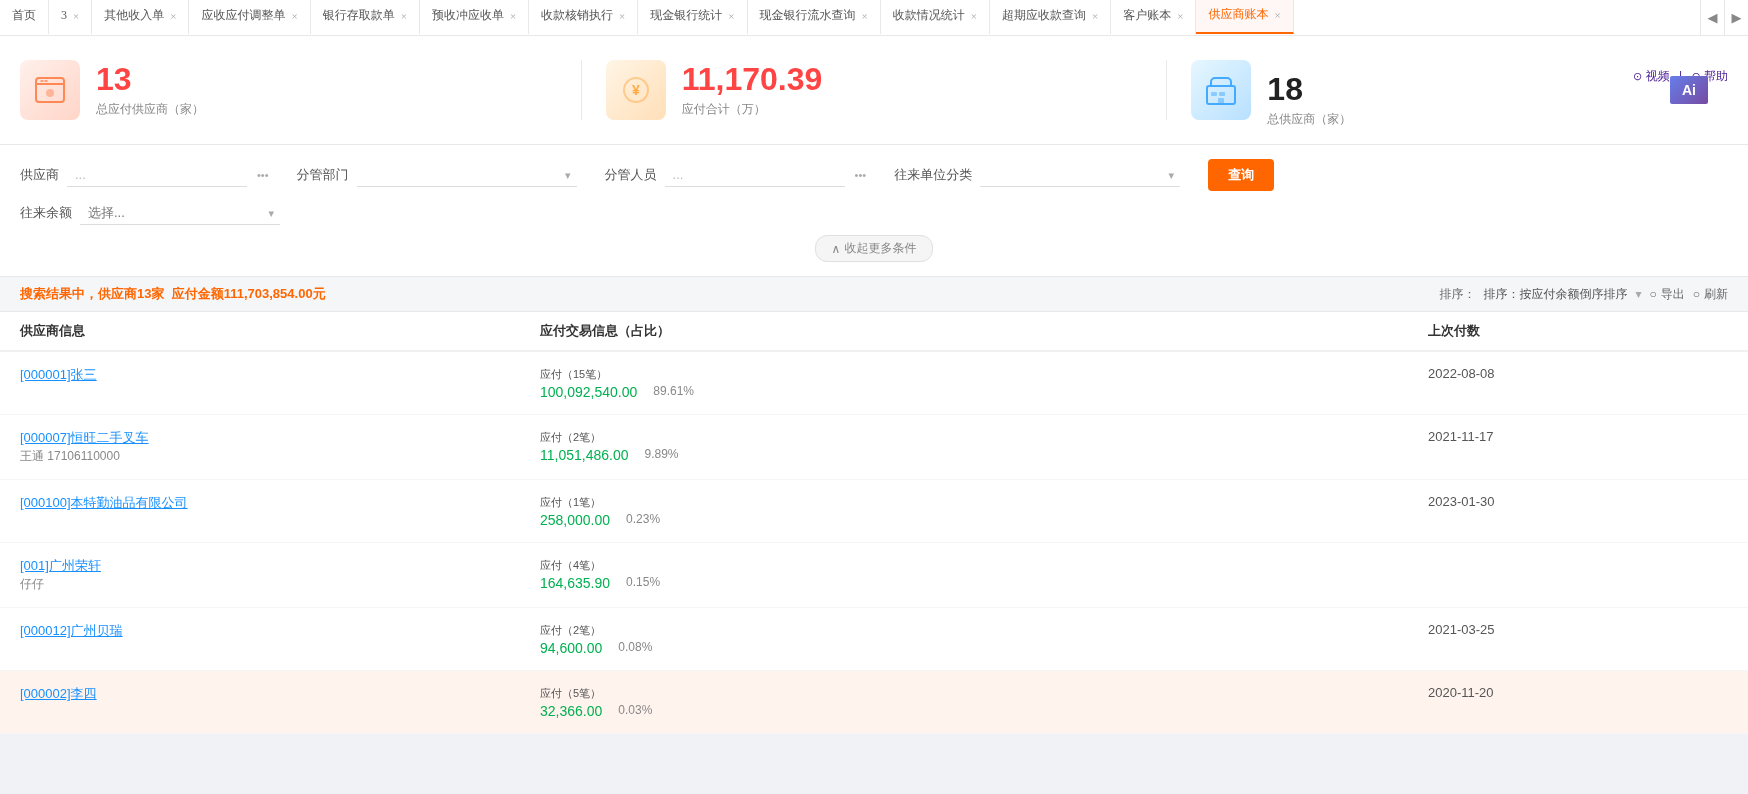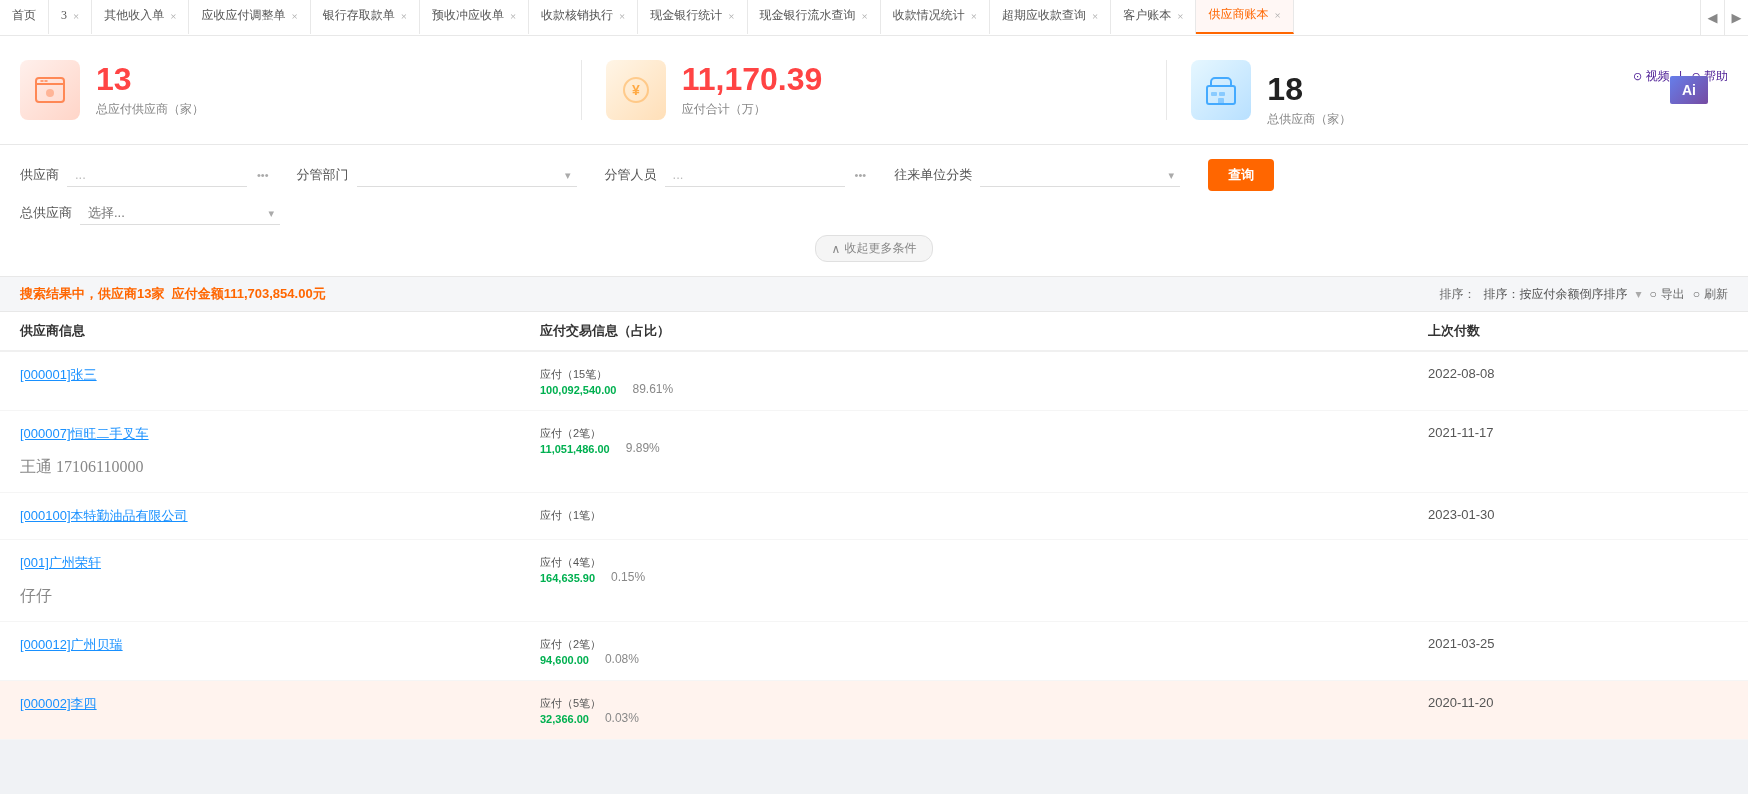--- a/index.html
+++ b/index.html
@@ -89,23 +89,23 @@
       padding: 10px 20px; border-bottom: 2px solid #f0f0f0;
       font-size: 13px; font-weight: bold; color: #333;
     }
     .table-row {
       display: grid; grid-template-columns: 520px 1fr 300px;
       padding: 14px 20px; border-bottom: 1px solid #f5f5f5;
       align-items: start;
     }
     .table-row.highlighted { background: #fff3ee; }
     .supplier-name { color: #1890ff; text-decoration: underline; cursor: pointer; font-size: 13px; }
-    .supplier-sub { font-size: 16px; color: #888; margin-top: 14px; font-family: Liberation Serif, serif; }
+    .supplier-sub { font-size: 12px; color: #888; margin-top: 1px; }
     .tx-info .tx-label { font-size: 11px; color: #555; }
-    .tx-amount { font-size: 11px; color: #00b050; font-weight: bold; margin-top: 2px; }
+    .tx-amount { font-size: 14px; color: #00b050; font-weight: normal; margin-top: 2px; }
     .tx-percent { font-size: 12px; color: #888; margin-left: 16px; }
     .tx-row { display: flex; align-items: center; }
     .last-pay { font-size: 13px; color: #555; }
   </style>
 </head>
 <body>
 
 <div class="top-nav">
 
   <div id="nav-tabs-container" style="display:flex; align-items:flex-start; height:40px; overflow:hidden; flex:1;font-family:Liberation Serif, serif;">
@@ -224,21 +224,21 @@
         <span class="filter-chevron">▾</span>
       </div>
     </div>
 
     <button class="search-btn">查询</button>
   </div>
 
   <div class="filter-row">
 
     <div class="filter-item">
-      <span class="filter-label">总供应商</span>
+      <span class="filter-label">往来余额</span>
       <div class="filter-select-container">
         <input class="filter-select-input" type="text" style="width: 160px;" placeholder="选择...">
         <span class="filter-chevron">▾</span>
       </div>
     </div>
   </div>
 
   <div class="collapse-bar">
     <div class="collapse-btn">
       <span>∧</span>
@@ -299,20 +299,24 @@
           </div>
         </div>
         <div class="last-pay">2021-11-17</div>
       </div>
       <div class="table-row">
         <div>
           <div class="supplier-name">[000100]本特勤油品有限公司</div>
         </div>
         <div>
           <div class="tx-info"><span class="tx-label">应付（1笔）</span></div>
+          <div class="tx-row">
+            <span class="tx-amount">258,000.00</span>
+            <span class="tx-percent">0.23%</span>
+          </div>
         </div>
         <div class="last-pay">2023-01-30</div>
       </div>
       <div class="table-row">
         <div>
           <div class="supplier-name">[001]广州荣轩</div>
           <div class="supplier-sub">仔仔</div>
         </div>
         <div>
           <div class="tx-info"><span class="tx-label">应付（4笔）</span></div>

